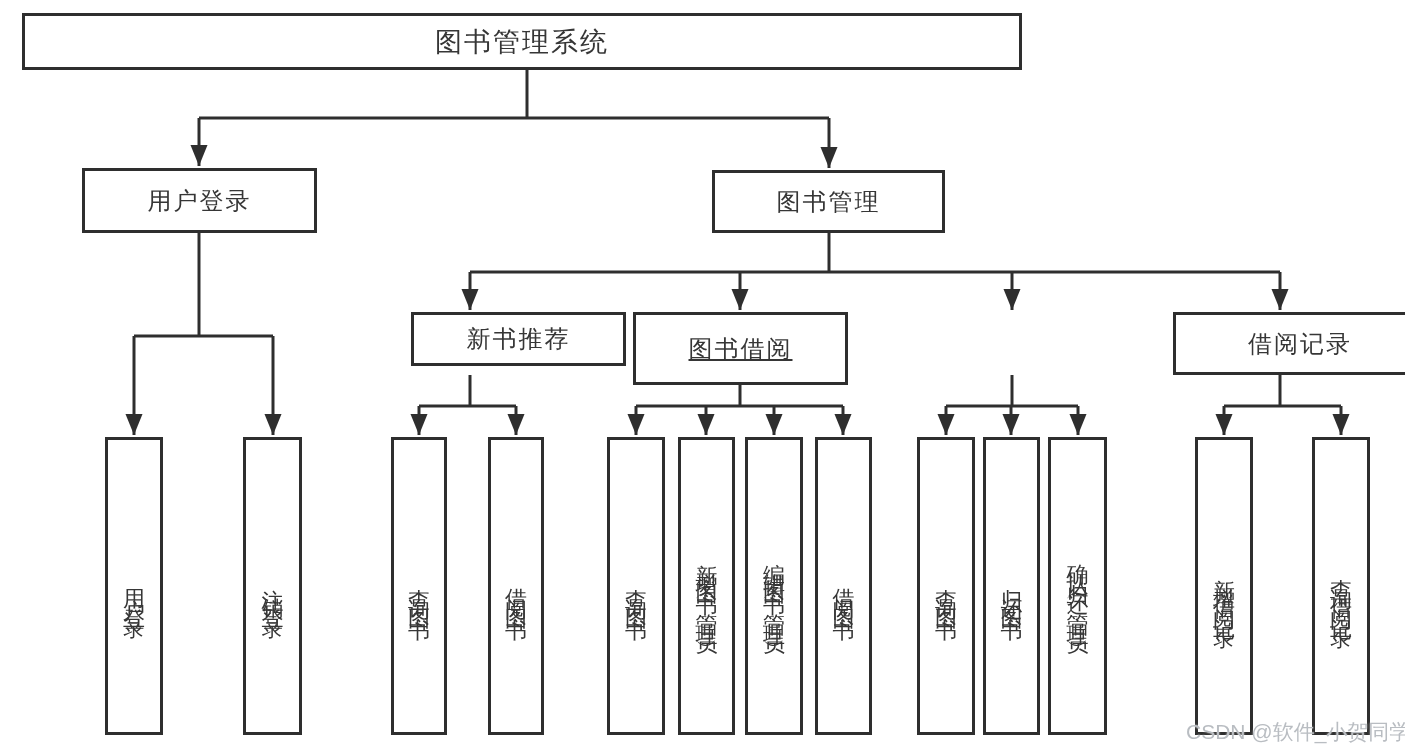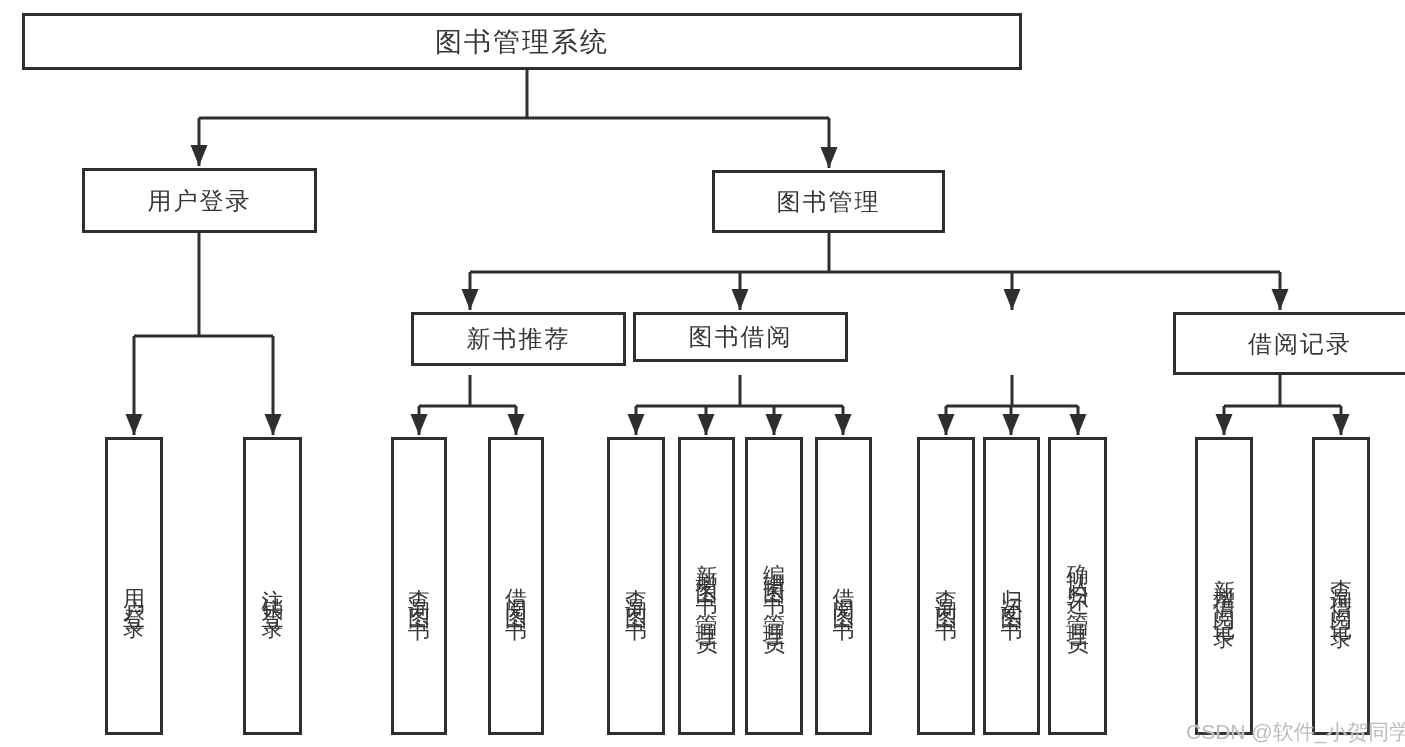--- a/index.html
+++ b/index.html
@@ -112,21 +112,21 @@
       <path d="M1341 406 V435" marker-end="url(#arrow)"></path>
     </g>
   </svg>
 
   <div class="node h-node root-node" style="left:22px; top:13px; width:1000px; height:57px;">图书管理系统</div>
 
   <div class="node h-node" style="left:82px; top:168px; width:235px; height:65px;">用户登录</div>
   <div class="node h-node" style="left:712px; top:170px; width:233px; height:63px;">图书管理</div>
 
   <div class="node h-node" style="left:363px; top:312px; width:215px; height:54px;margin-left:48px;">新书推荐</div>
-  <div class="node h-node" style="left:633px; top:312px; width:215px; height:50px;">图书借阅</div>
+  <div class="node h-node" style="left:633px; top:312px; width:215px; height:73px;text-decoration:underline;">图书借阅</div>
   <div class="node h-node" style="left:1173px; top:312px; width:254px; height:63px;">借阅记录</div>
 
   <div class="node v-node" style="left:105px; top:437px; width:58px; height:298px;">
     <span class="vtext">用户登录</span>
   </div>
   <div class="node v-node" style="left:243px; top:437px; width:59px; height:298px;">
     <span class="vtext">注销登录</span>
   </div>
 
   <div class="node v-node" style="left:391px; top:437px; width:56px; height:298px;">

